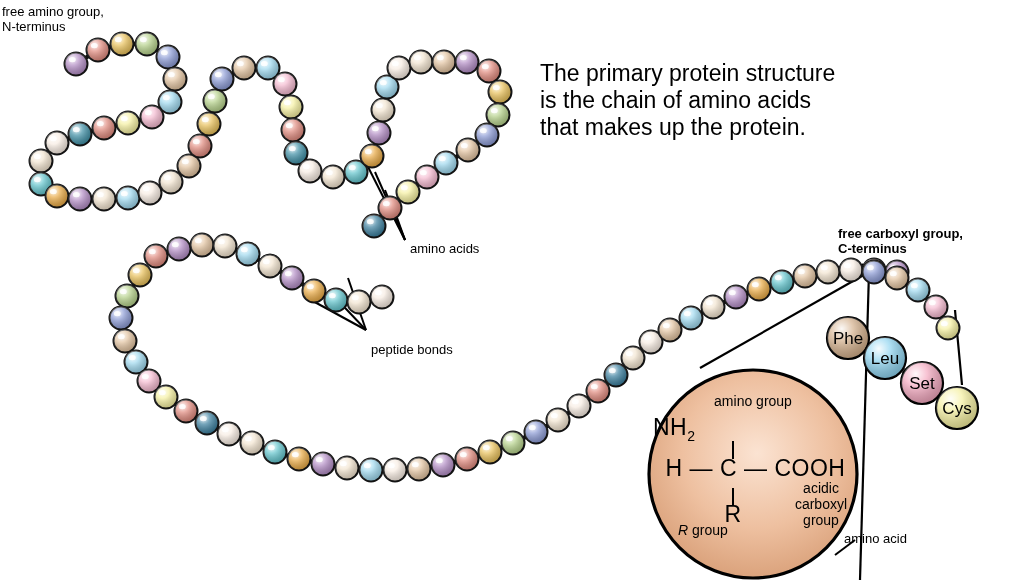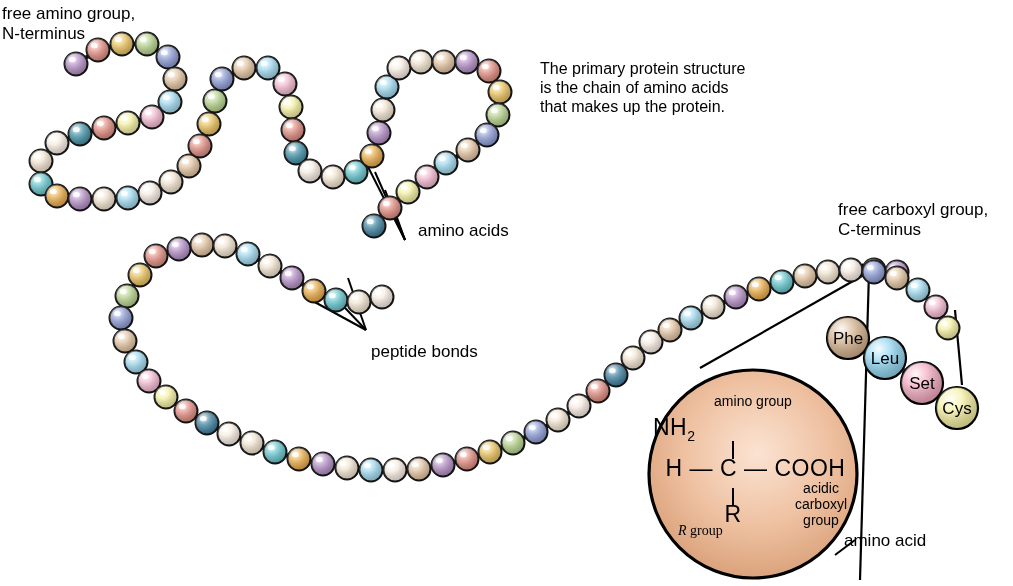--- a/index.html
+++ b/index.html
@@ -4,22 +4,22 @@
 <style>
   html,body{margin:0;padding:0;background:#ffffff;}
   body{
     width:1013px;height:586px;position:relative;overflow:hidden;
     font-family:"Liberation Sans","DejaVu Sans",sans-serif;
     color:#000;
   }
   #stage{position:absolute;left:0;top:0;width:1013px;height:586px;}
   svg#scene{position:absolute;left:0;top:0;width:1013px;height:586px;}
   .txt{position:absolute;white-space:pre;line-height:1.18;}
-  .t-label{font-size:17px;}
-  .t-body{font-size:16px;}
+  .t-label{font-size:13px;}
+  .t-body{font-size:23px;}
   .bigcirc-txt{position:absolute;white-space:pre;font-size:14px;line-height:1.1;text-align:center;}
   .chemline{font-size:23px;letter-spacing:0.5px;}
   .sub{font-size:14px;vertical-align:sub;}
   .ital{font-style:italic;}
 </style>
 </head>
 <body>
 
 <div id="stage">
 
@@ -731,40 +731,40 @@
       </g>
   </svg>
 
   <div class="txt t-label" style="left:2px;top:4px;">free amino group,
 N-terminus</div>
 
   <div class="txt t-body" style="left:540px;top:60px;">The primary protein structure
 is the chain of amino acids
 that makes up the protein.</div>
 
-  <div class="txt t-label" style="left:838px;top:200px;">free carboxyl group,
+  <div class="txt t-label" style="left:838px;top:226px;font-weight:bold;">free carboxyl group,
 C-terminus</div>
 
-  <div class="txt t-label" style="left:410px;top:221px;margin-left:8px;">amino acids</div>
+  <div class="txt t-label" style="left:410px;top:241px;">amino acids</div>
 
   <div class="txt t-label" style="left:371px;top:342px;">peptide bonds</div>
 
   <div class="txt t-label" style="left:844px;top:531px;">amino acid</div>
 
   <div class="bigcirc-txt" style="left:653px;top:394px;width:200px;">amino group</div>
 
   <div class="bigcirc-txt chemline" style="left:653px;top:415px;width:160px;text-align:left;"><span>NH</span><span class="sub">2</span></div>
 
   <div style="position:absolute;left:732px;top:441px;width:2px;height:18px;background:#000;"></div>
 
   <div class="bigcirc-txt chemline" style="left:653px;top:456px;width:205px;">H — C — COOH</div>
 
   <div style="position:absolute;left:732px;top:488px;width:2px;height:18px;background:#000;"></div>
 
   <div class="bigcirc-txt chemline" style="left:653px;top:502px;width:160px;text-align:center;">R</div>
 
-  <div class="bigcirc-txt" style="left:678px;top:523px;width:120px;text-align:left;font-family:Liberation Serif, serif;"><span class="ital">R</span><span> group</span></div>
+  <div class="bigcirc-txt" style="left:678px;top:523px;width:120px;text-align:left;"><span class="ital">R</span><span> group</span></div>
 
   <div class="bigcirc-txt" style="left:766px;top:480px;width:110px;text-align:center;line-height:1.16;">acidic
 carboxyl
 group</div>
 
 </div>
 
 </body></html>

